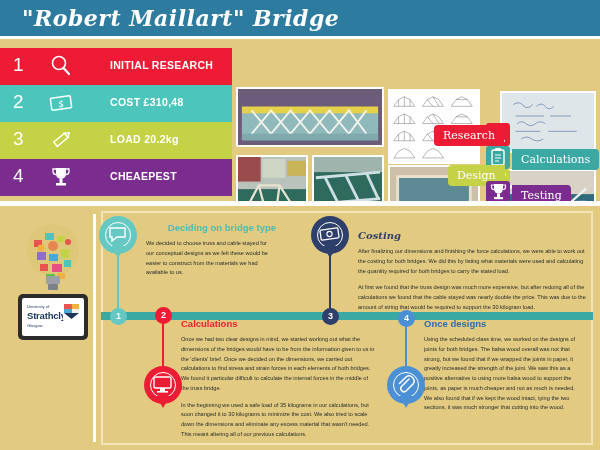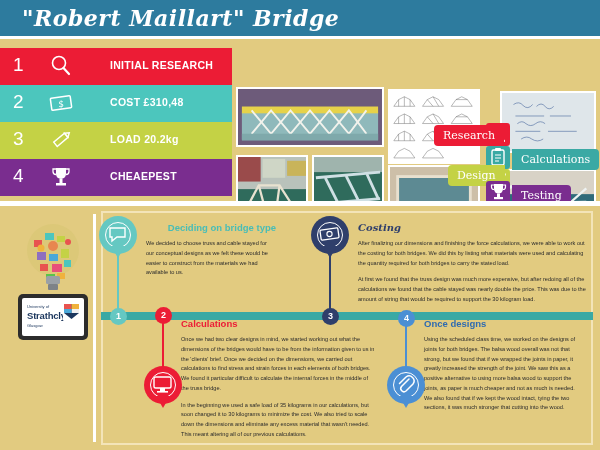--- a/index.html
+++ b/index.html
@@ -205,21 +205,21 @@
   .block p {
     font-size: 5.6px; line-height: 1.75; color: #2b2b2b;
     margin-bottom: 7px; text-align: left;
   }
   .blk1 { left: 146px; top: 16px; width: 130px; }
   .blk1 h3 { color: #49bdb6; text-align: right; }
   .blk2 { left: 181px; top: 112px; width: 196px; }
   .blk2 h3 { color: #ec1c35; }
   .blk3 { left: 358px; top: 16px; width: 228px; }
   .blk3 h3 { color: #2f3f6b; font-style: italic;
-             font-family: "DejaVu Serif", serif; font-size: 10px; }
+             font-family: "DejaVu Serif", serif; font-size: 10px; margin-top: 8px; }
   .blk4 { left: 424px; top: 112px; width: 160px; }
   .blk4 h3 { color: #2f6bb0; }
 
   svg { display: block; }
 </style>
 </head>
 <body>
 
 <div class="header">
   <div class="header-title">"Robert Maillart" Bridge</div>

